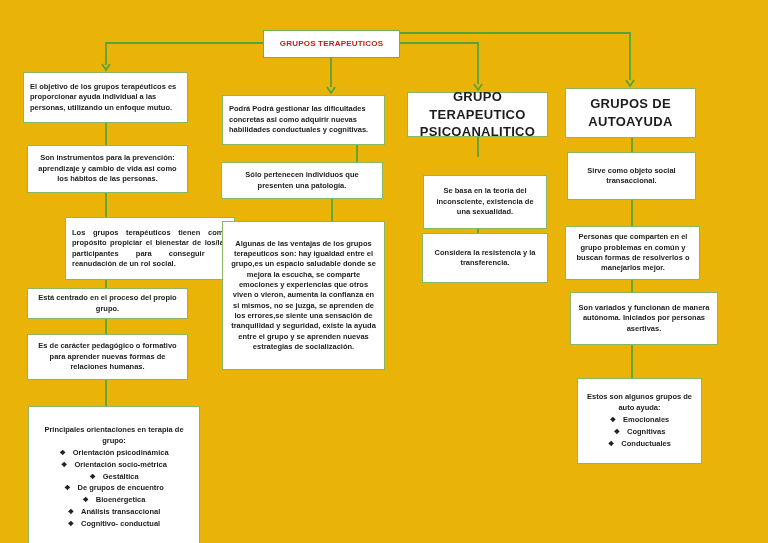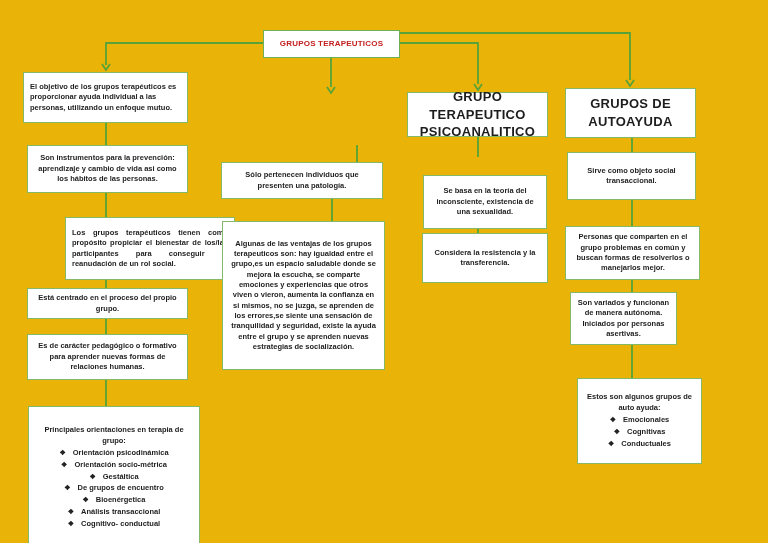--- a/index.html
+++ b/index.html
@@ -87,20 +87,23 @@
     <div class="list-head">Principales orientaciones en terapia de grupo:</div>
     <div class="li"><span class="blt">❖</span><span>Orientación psicodinámica</span></div>
     <div class="li"><span class="blt">❖</span><span>Orientación socio-métrica</span></div>
     <div class="li"><span class="blt">❖</span><span>Gestáltica</span></div>
     <div class="li"><span class="blt">❖</span><span>De grupos de encuentro</span></div>
     <div class="li"><span class="blt">❖</span><span>Bioenérgetica</span></div>
     <div class="li"><span class="blt">❖</span><span>Análisis transaccional</span></div>
     <div class="li"><span class="blt">❖</span><span>Cognitivo- conductual</span></div>
   </div>
 
+  <div class="box ta-l" style="left:222px;top:95px;width:163px;height:50px;">
+    <span>Podrá Podrá gestionar las dificultades concretas asi como adquirir nuevas habilidades conductuales y cognitivas.</span>
+  </div>
 
   <div class="box ta-c" style="left:221px;top:162px;width:162px;height:37px;">
     <span>Sólo pertenecen individuos que presenten una patología.</span>
   </div>
 
   <div class="box ta-c" style="left:222px;top:221px;width:163px;height:149px;">
     <span>Algunas de las ventajas de los grupos terapeuticos son: hay igualdad entre el grupo,es un espacio saludable donde se mejora la escucha, se comparte emociones y experiencias que otros viven o vieron, aumenta la confianza en si mismos, no se juzga, se aprenden de los errores,se siente una sensación de tranquilidad y seguridad, existe la ayuda entre el grupo y se aprenden nuevas estrategias de socialización.</span>
   </div>
 
   <div class="box ta-c hdr" style="left:407px;top:92px;width:141px;height:45px;">
@@ -120,21 +123,21 @@
   </div>
 
   <div class="box ta-c" style="left:567px;top:152px;width:129px;height:48px;">
     <span>Sirve como objeto social transaccional.</span>
   </div>
 
   <div class="box ta-c" style="left:565px;top:226px;width:135px;height:54px;padding-left:7px;">
     <span>Personas que comparten en el grupo problemas en común y buscan formas de resolverlos o manejarlos mejor.</span>
   </div>
 
-  <div class="box ta-c" style="left:570px;top:292px;width:107px;height:53px;">
+  <div class="box ta-c" style="left:570px;top:292px;width:148px;height:53px;">
     <span>Son variados y funcionan de manera autónoma. Iniciados por personas asertivas.</span>
   </div>
 
   <div class="box ta-c" style="left:577px;top:378px;width:125px;height:86px;">
     <div class="list-head">Estos son algunos grupos de  auto ayuda:</div>
     <div class="li"><span class="blt">❖</span><span>Emocionales</span></div>
     <div class="li"><span class="blt">❖</span><span>Cognitivas</span></div>
     <div class="li"><span class="blt">❖</span><span>Conductuales</span></div>
   </div>
 

